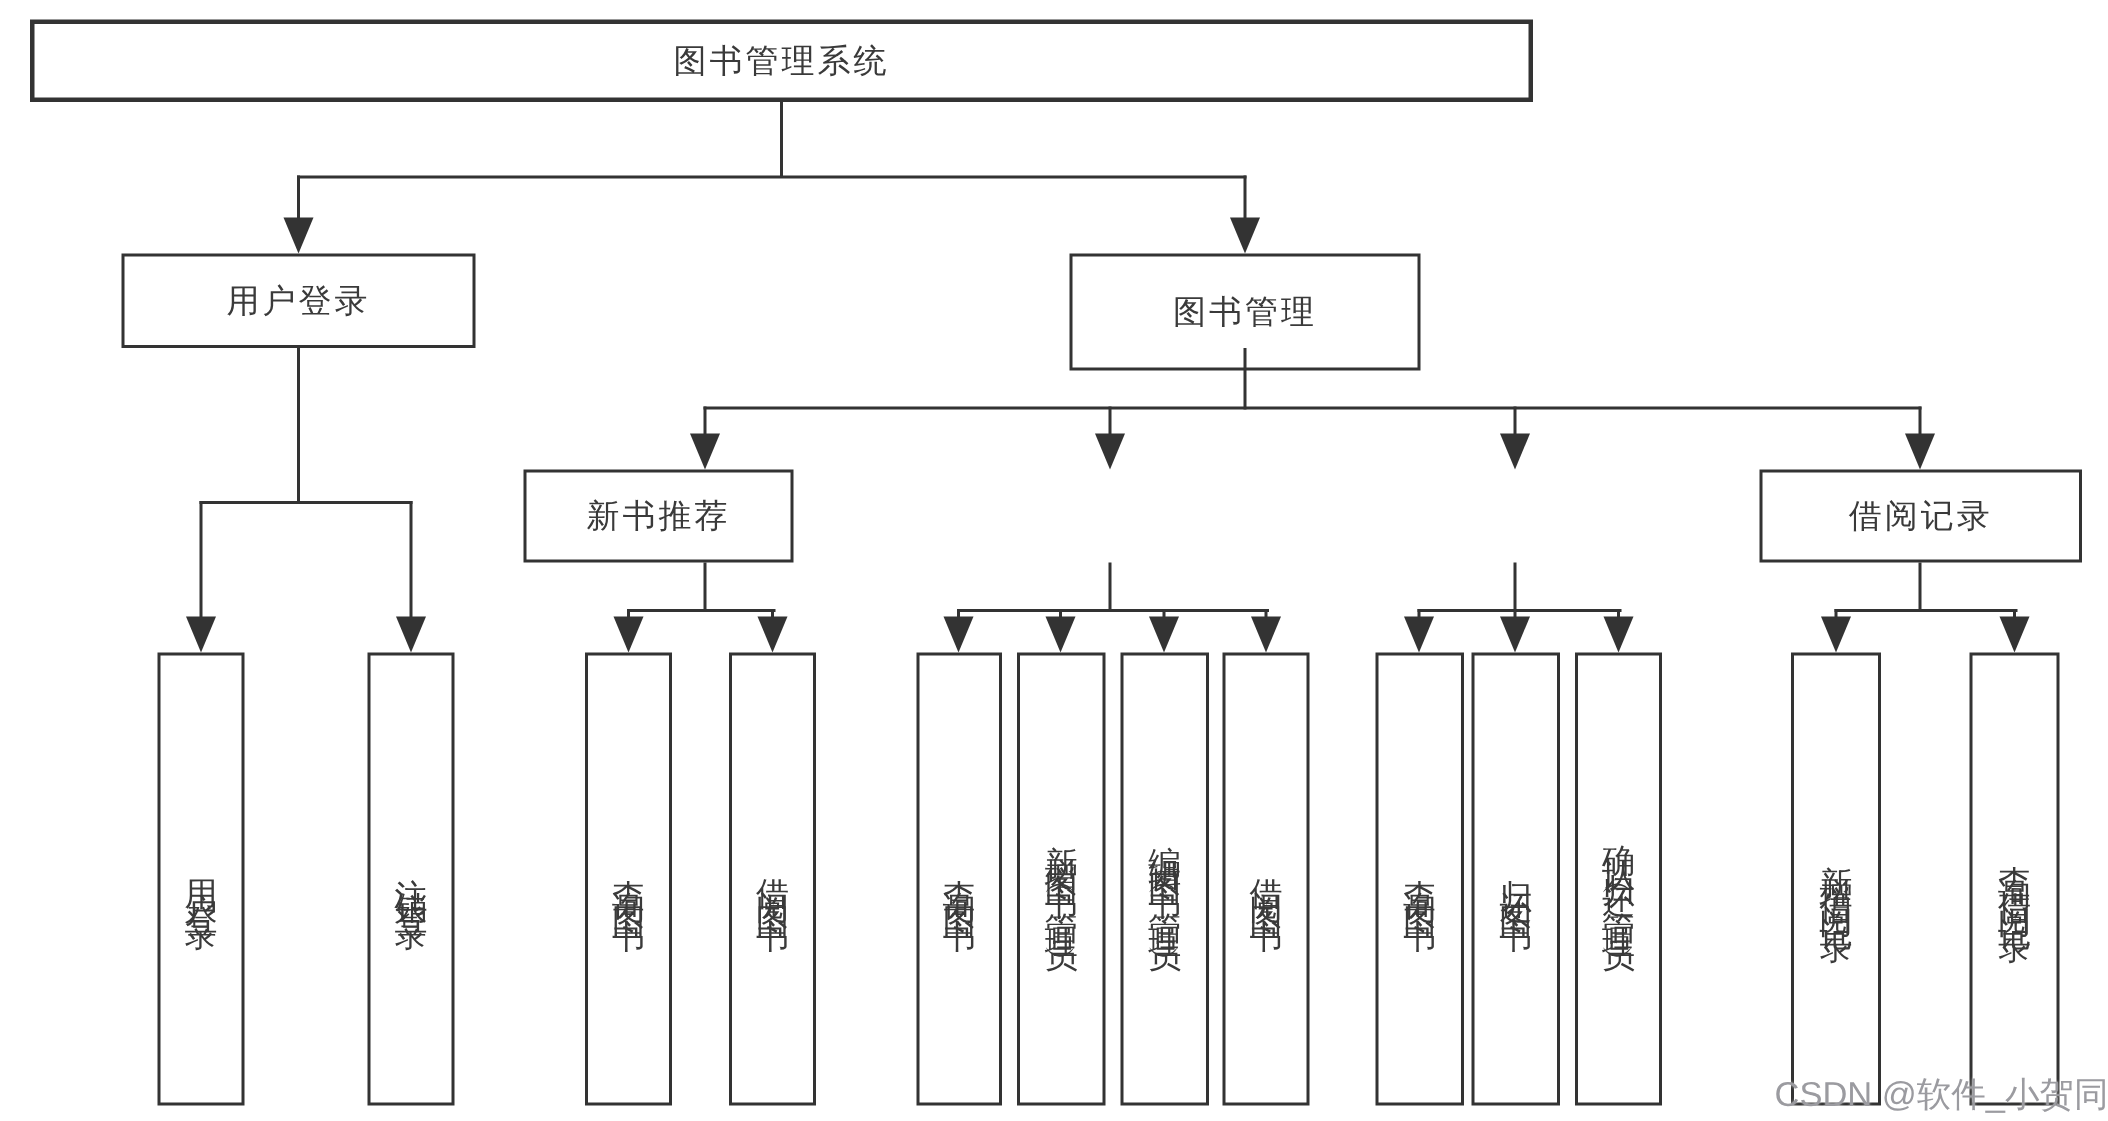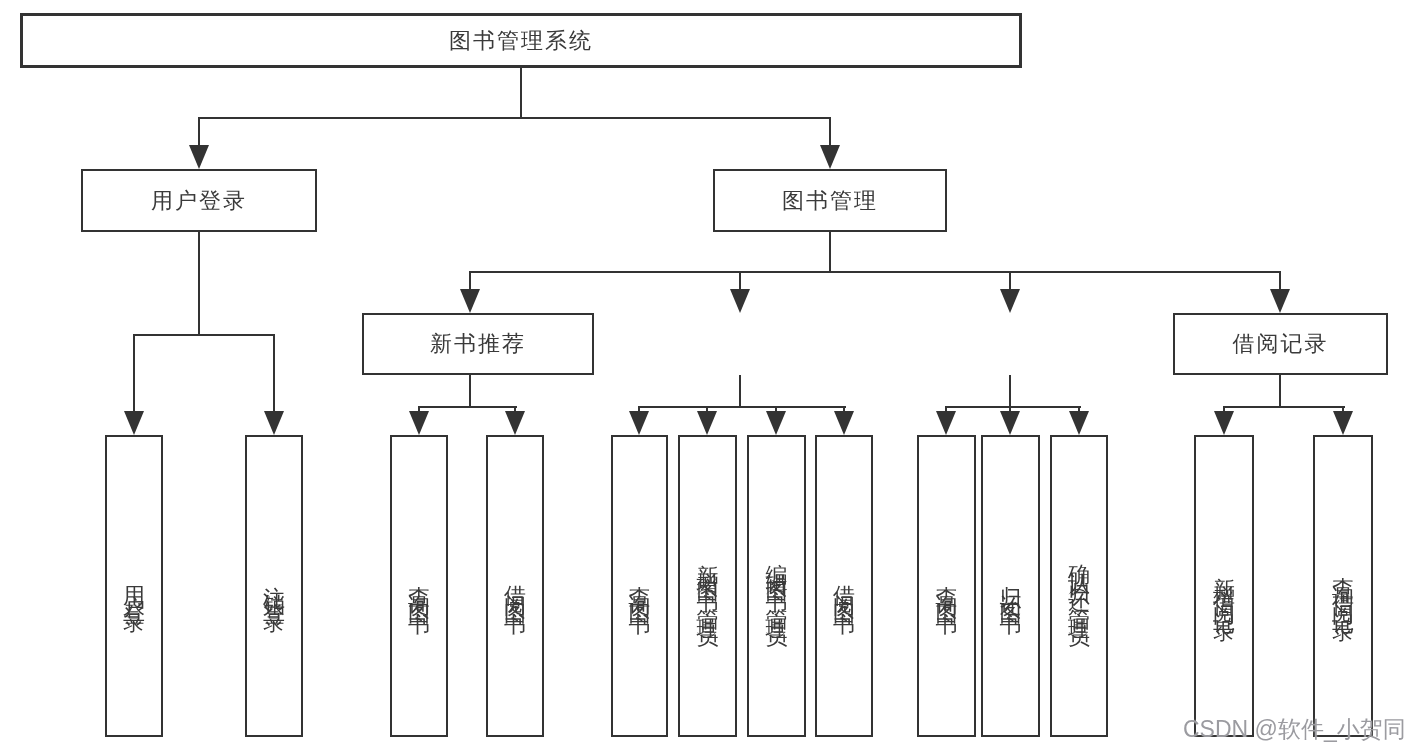--- a/index.html
+++ b/index.html
@@ -54,25 +54,25 @@
 
 <div id="canvas">
 
   <div class="box h root" style="left:20px;top:13px;width:1002px;height:55px">
     <span>图书管理系统</span>
   </div>
 
   <div class="box h" style="left:81px;top:169px;width:236px;height:63px">
     <span>用户登录</span>
   </div>
-  <div class="box h" style="left:713px;top:169px;width:234px;height:63px">
+  <div class="box h" style="left:713px;top:169px;width:234px;height:78px">
     <span>图书管理</span>
   </div>
 
-  <div class="box h" style="left:362px;top:313px;width:232px;height:62px">
+  <div class="box h" style="left:349px;top:313px;width:180px;height:62px">
     <span>新书推荐</span>
   </div>
   <div class="box h" style="left:1173px;top:313px;width:215px;height:62px">
     <span>借阅记录</span>
   </div>
 
   <div class="box v" style="left:105px;top:435px;width:58px;height:302px">
     <span>用户登录</span>
   </div>
   <div class="box v" style="left:245px;top:435px;width:58px;height:302px">

